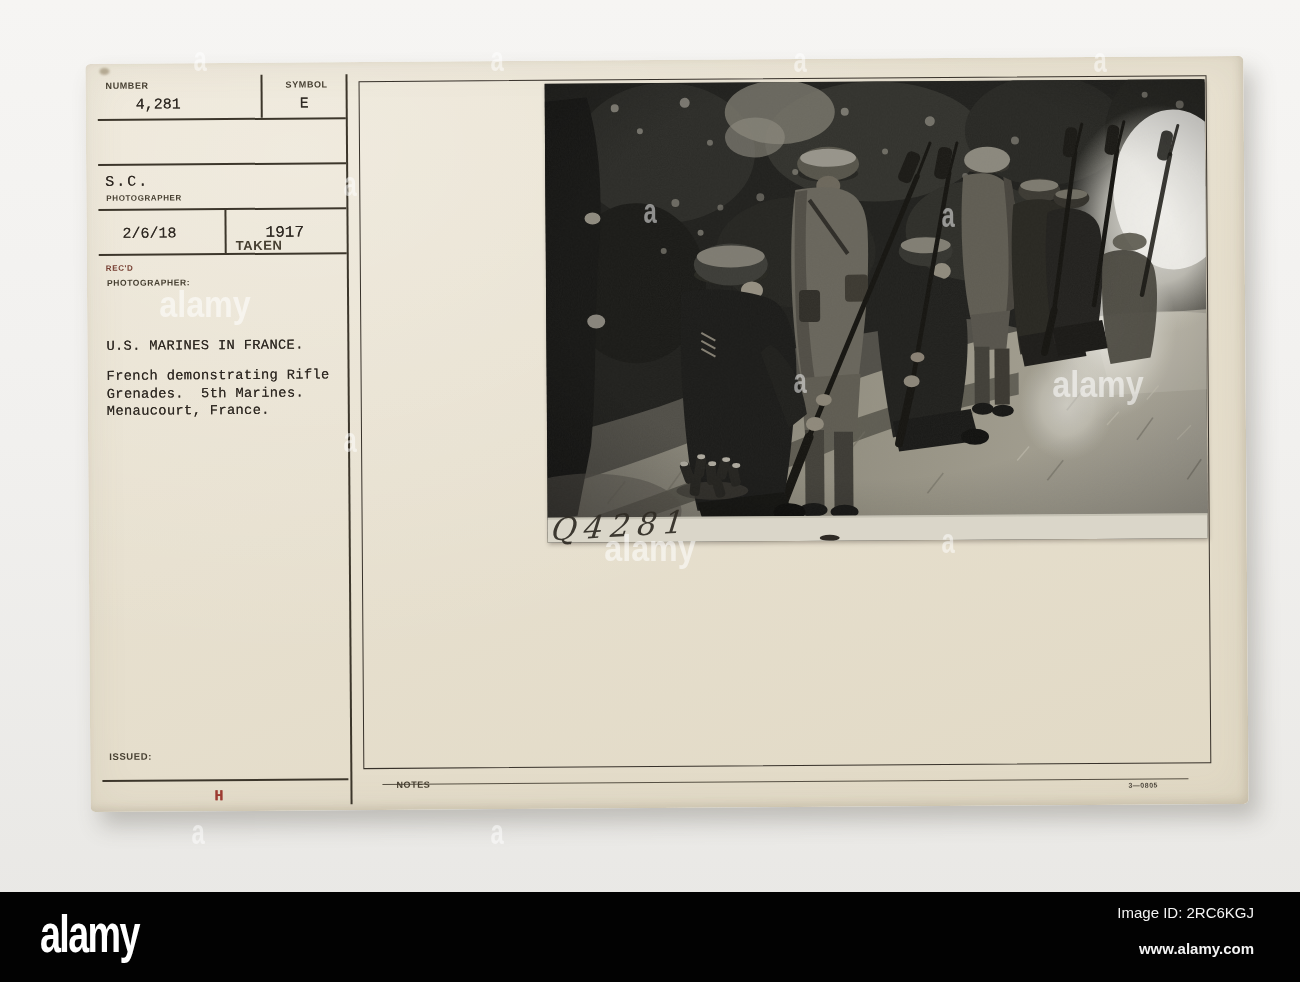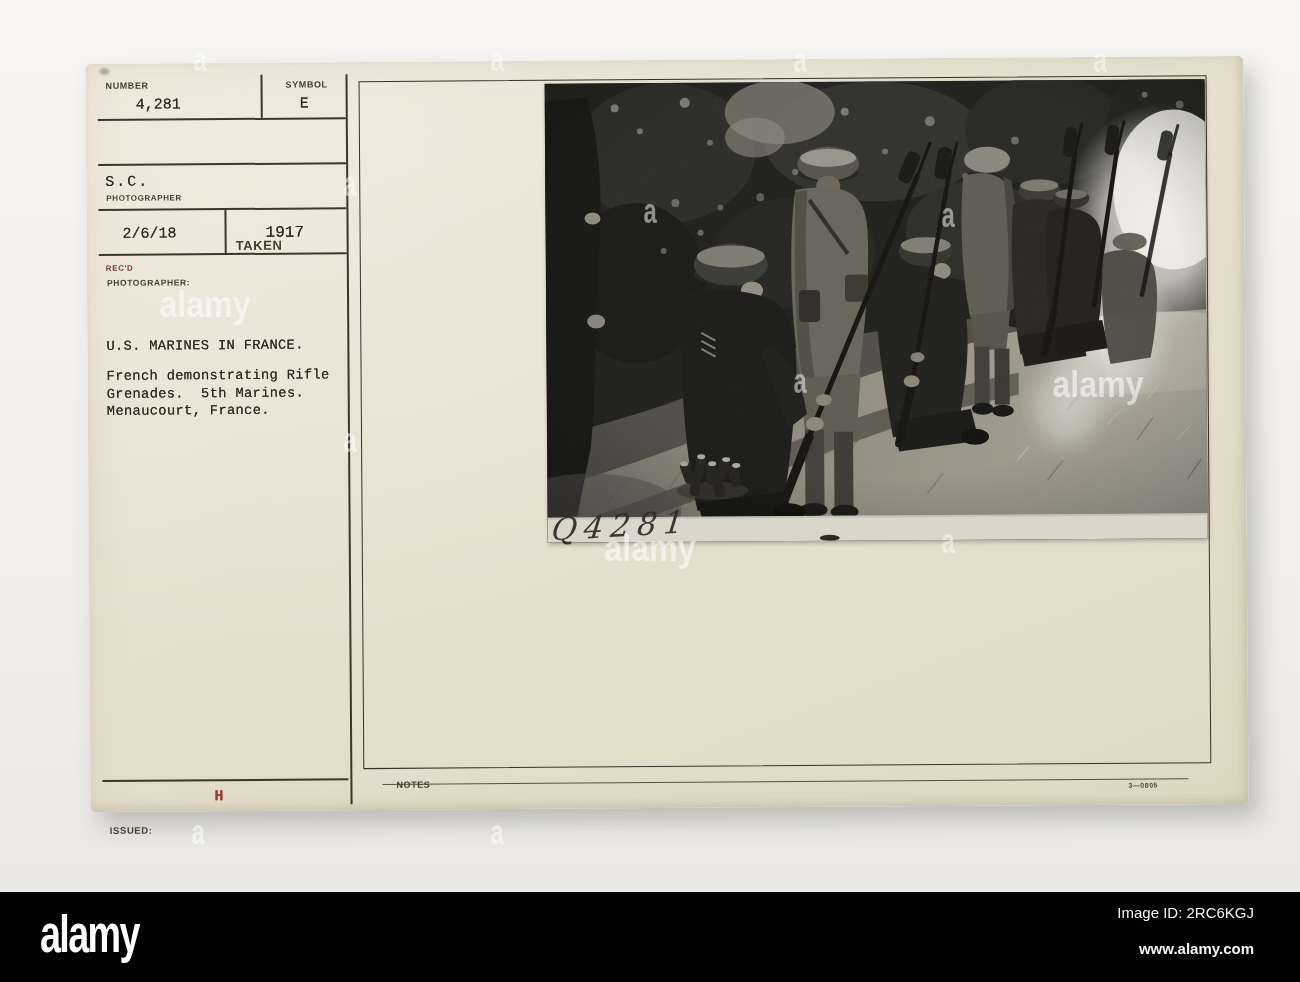--- a/index.html
+++ b/index.html
@@ -97,21 +97,21 @@
 
   <div class="lbl" style="left:149px;top:175px;font-size:13px;text-align:right;">TAKEN</div>
   <div class="type" style="left:179px;top:161px;font-size:16px;">1917</div>
 
   <div class="lbl" style="left:20px;top:214px;font-size:8.5px;">PHOTOGRAPHER:</div>
   <div class="type" style="left:19px;top:275px;font-size:13.8px;letter-spacing:.3px;">U.S. MARINES IN FRANCE.</div>
   <div class="type" style="left:19px;top:305px;font-size:13.8px;letter-spacing:.3px;">French demonstrating Rifle</div>
   <div class="type" style="left:19px;top:323px;font-size:13.8px;letter-spacing:.3px;">Grenades.  5th Marines.</div>
   <div class="type" style="left:19px;top:340px;font-size:13.8px;letter-spacing:.3px;">Menaucourt, France.</div>
 
-  <div class="lbl" style="left:19px;top:761px;font-size:9.5px;">ISSUED:</div>
+  <div class="lbl" style="left:19px;top:687px;font-size:9.5px;">ISSUED:</div>
   <div class="type red" style="left:124px;top:725px;font-size:15px;font-weight:bold;">H</div>
 
   <div class="lbl" style="left:264px;top:718px;font-size:9px;margin-left:42px;">NOTES</div>
   <div class="tiny" style="left:1038px;top:725px;">3—0805</div>
 
   <div class="photo">
     <svg width="660" height="459" viewBox="0 0 660 459" xmlns="http://www.w3.org/2000/svg">
       <defs>
         <linearGradient id="grassG" x1="0" y1="0" x2="1" y2="0">
           <stop offset="0" stop-color="#7e7b70"></stop>

